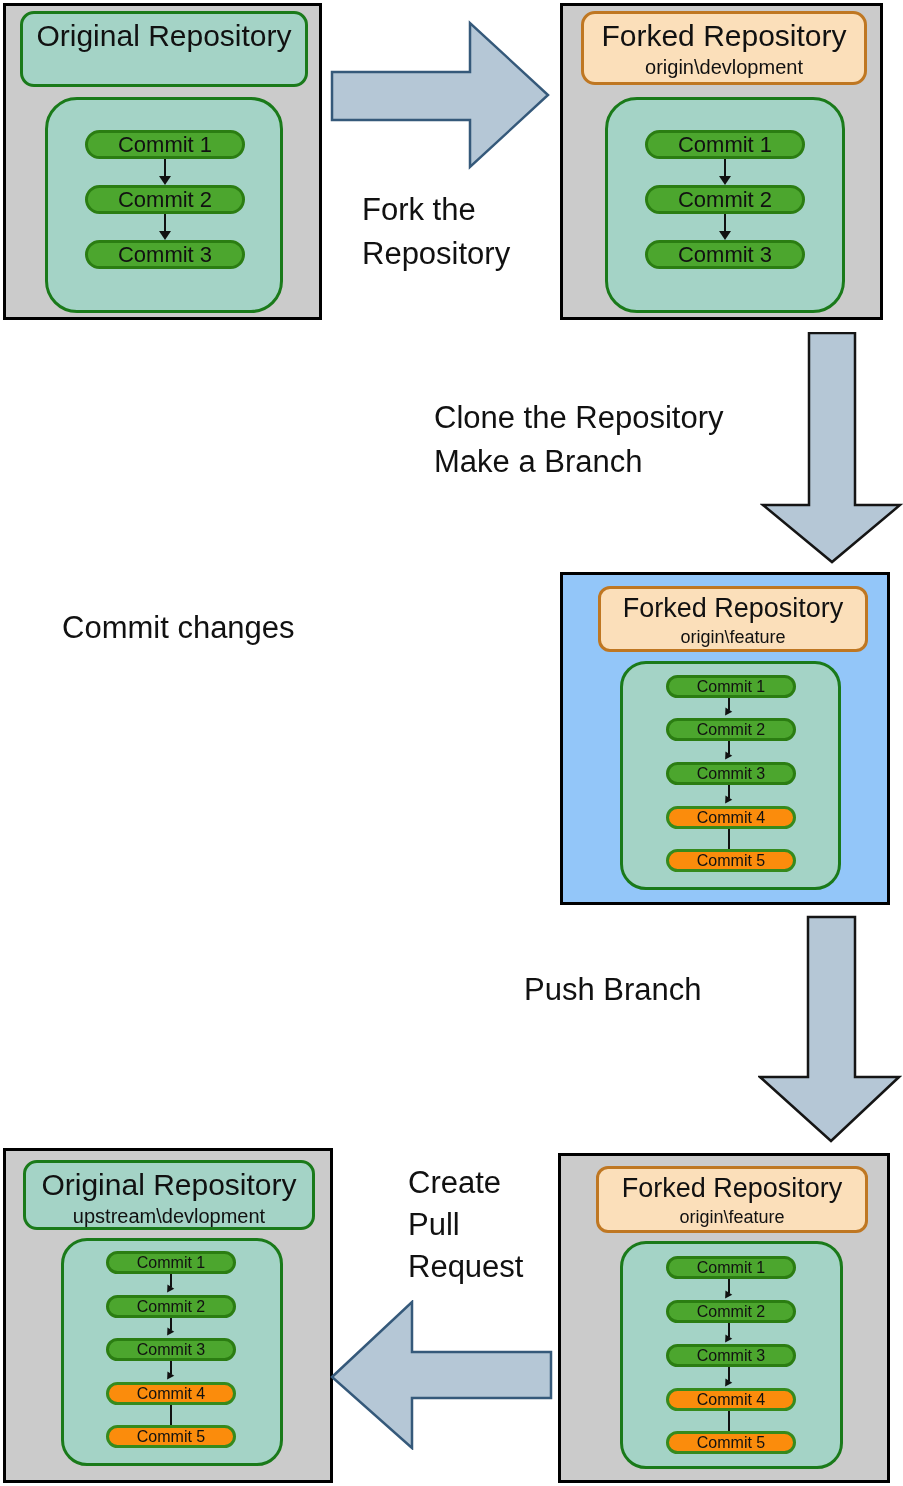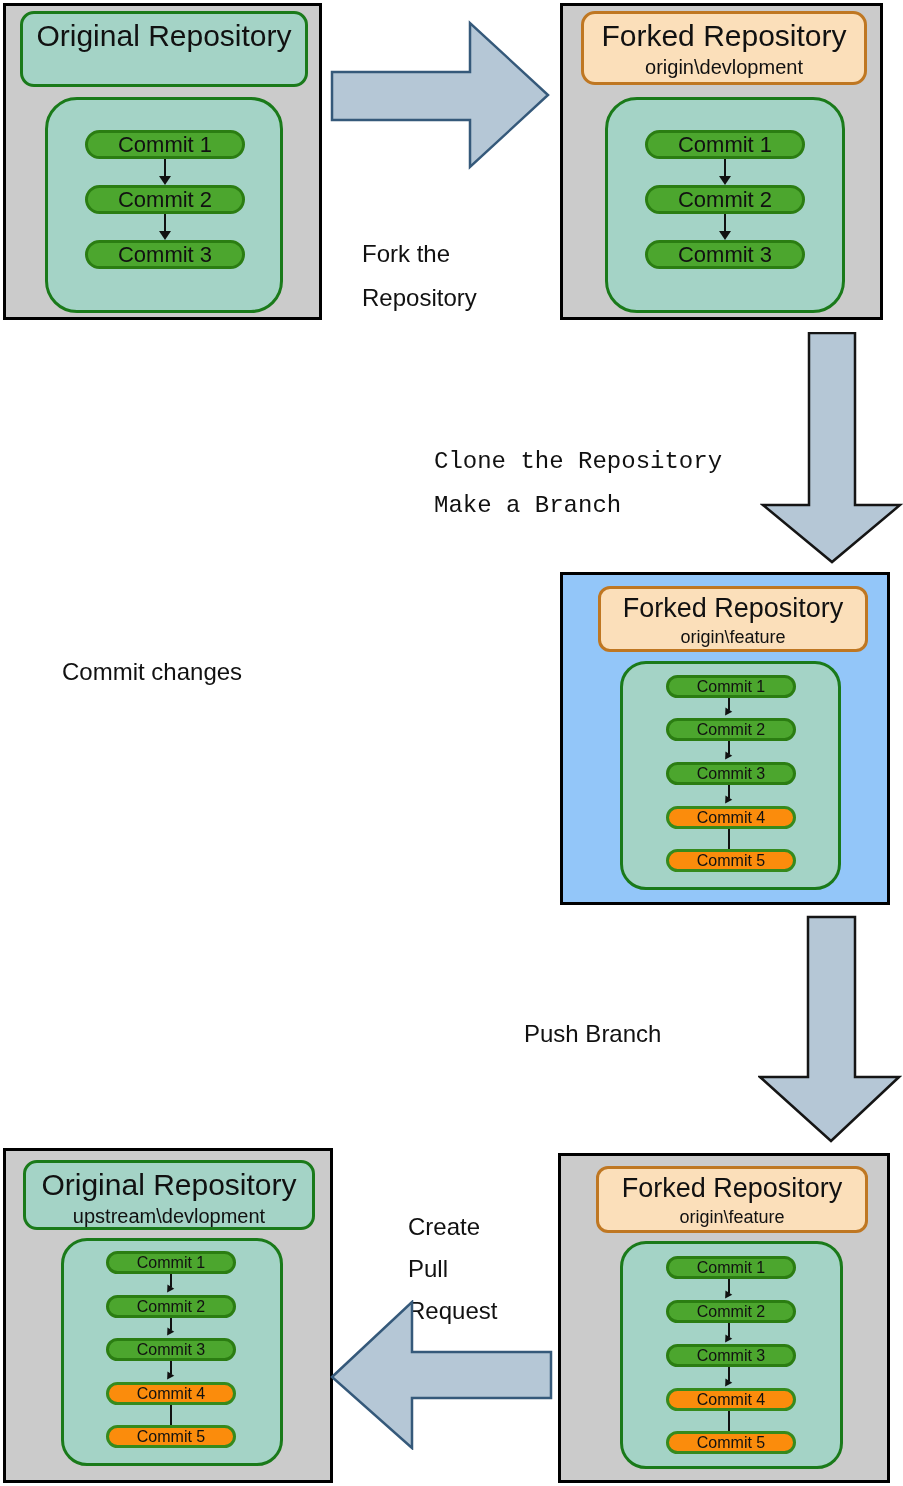--- a/index.html
+++ b/index.html
@@ -26,21 +26,21 @@
   .pill.green{background:var(--commit_green);border:3px solid var(--commit_green_border);}
   .pill.orange{background:var(--commit_orange);border:3px solid var(--commit_orange_border);}
   .pill.lg{width:160px;height:29px;border-radius:15px;font-size:22px;}
   .pill.sm{width:130px;height:23px;border-radius:12px;font-size:16px;}
   .conn{position:absolute;width:2px;background:#111;}
   .conn.head::after{content:"";position:absolute;left:-5px;bottom:-9px;width:0;height:0;
     border-left:6px solid transparent;border-right:6px solid transparent;border-top:9px solid #111;}
   .conn.head-sm::after{content:"";position:absolute;left:-5px;bottom:-6px;width:0;height:0;
     border-left:4.5px solid transparent;border-right:4.5px solid transparent;border-top:7px solid #111;
     transform:rotate(32deg);}
-  .note{position:absolute;font-size:24px;line-height:44px;white-space:nowrap;margin-top:44px;}
+  .note{position:absolute;font-size:31px;line-height:44px;white-space:nowrap;}
   .note.tight{line-height:42px;}
   .note span{display:block;}
   .arrow{position:absolute;}
   .arrow-poly{fill:var(--arrow_fill);stroke-width:2.5;stroke-linejoin:miter;}
   .arrow-poly.blue{stroke:var(--arrow_stroke_blue);}
   .arrow-poly.dark{stroke:var(--arrow_stroke_dark);}
 </style>
 </head>
 <body>
 
@@ -87,21 +87,21 @@
     <polygon class="arrow-poly blue" points="2,52 140,52 140,3 218,75 140,147 140,100 2,100"></polygon>
   </svg>
   <div class="note" style="left:362px;top:188px;">
     <span>Fork the</span>
     <span>Repository</span>
   </div>
 
   <svg class="arrow" style="left:760px;top:332px;" width="144" height="232" viewBox="0 0 144 232">
     <polygon class="arrow-poly dark" points="49,1 95,1 95,173 140,173 72,230 3,173 49,173"></polygon>
   </svg>
-  <div class="note" style="left:434px;top:396px;font-family:Liberation Mono, monospace;">
+  <div class="note" style="left:434px;top:396px;">
     <span>Clone the Repository</span>
     <span>Make a Branch</span>
   </div>
 
   <div class="note" style="left:62px;top:606px;">
     <span>Commit changes</span>
   </div>
 
   <div class="box blue" style="left:560px;top:572px;width:330px;height:333px;">
     <div class="titlebox peach sm" style="left:35px;top:11px;width:270px;height:66px;">

